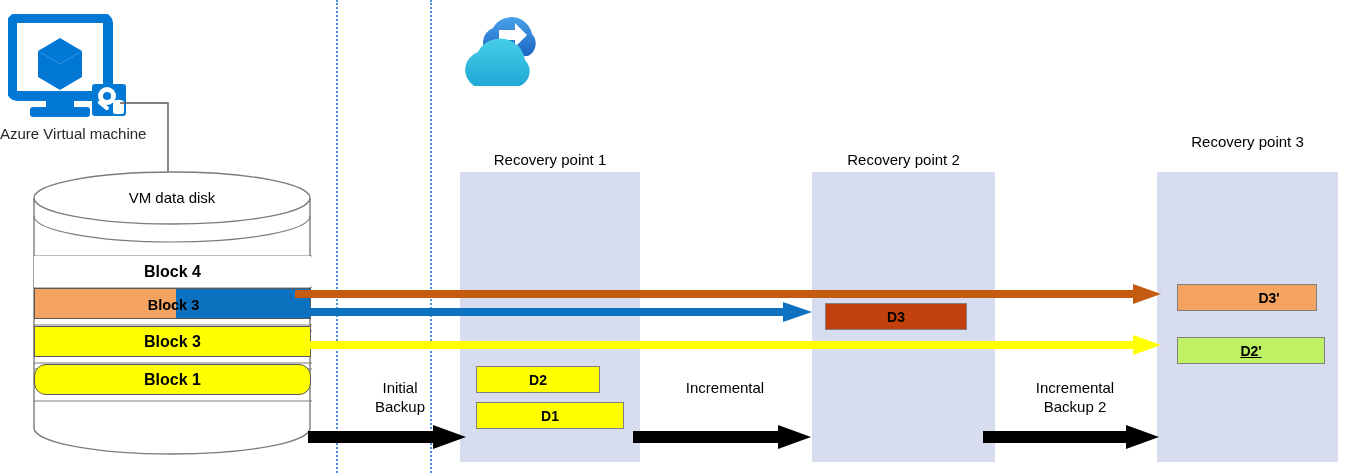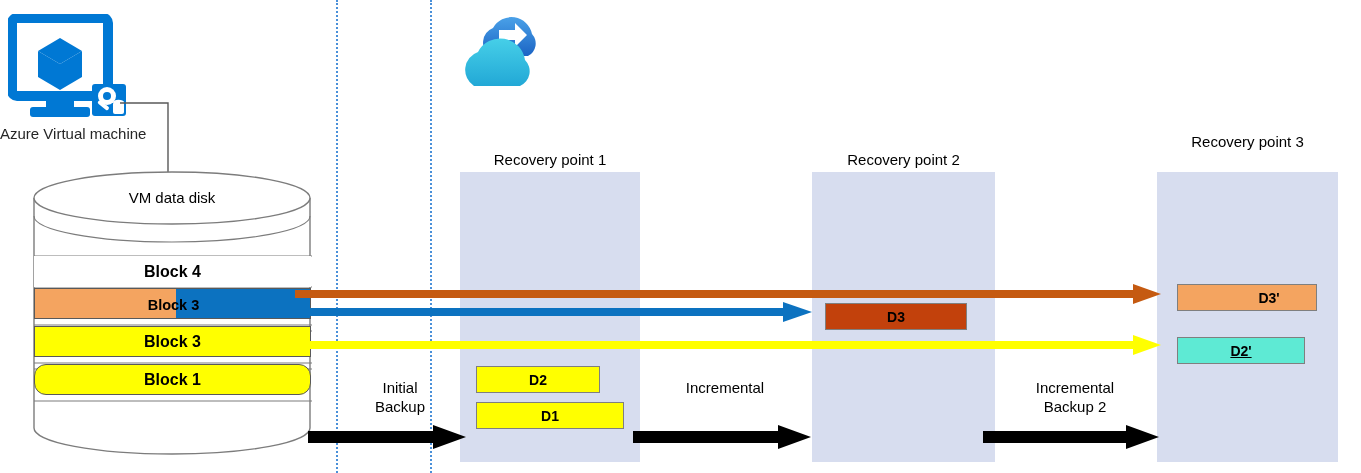--- a/index.html
+++ b/index.html
@@ -137,21 +137,21 @@
   <span>D1</span>
 </div>
 
 <div class="blockbox abs" style="left:825px;top:303px;width:142px;height:27px;background:#c2410c;">
   <span>D3</span>
 </div>
 
 <div class="blockbox abs" style="left:1177px;top:284px;width:140px;height:27px;background:#f4a460;padding-left:44px;">
   <span>D3'</span>
 </div>
-<div class="blockbox abs" style="left:1177px;top:337px;width:128px;height:27px;background:#5eead4;text-decoration:underline;">
+<div class="blockbox abs" style="left:1177px;top:337px;width:148px;height:27px;background:#bef264;text-decoration:underline;">
   <span>D2'</span>
 </div>
 
 <div class="abs lbl-c" style="left:340px;top:378px;width:120px;">
   <div>Initial</div>
   <div>Backup</div>
 </div>
 <svg class="abs" style="left:308px;top:425px;" width="160" height="24">
   <rect x="0" y="6" width="125" height="12" fill="#000000"></rect>
   <polygon points="125,0 158,12 125,24" fill="#000000"></polygon>

